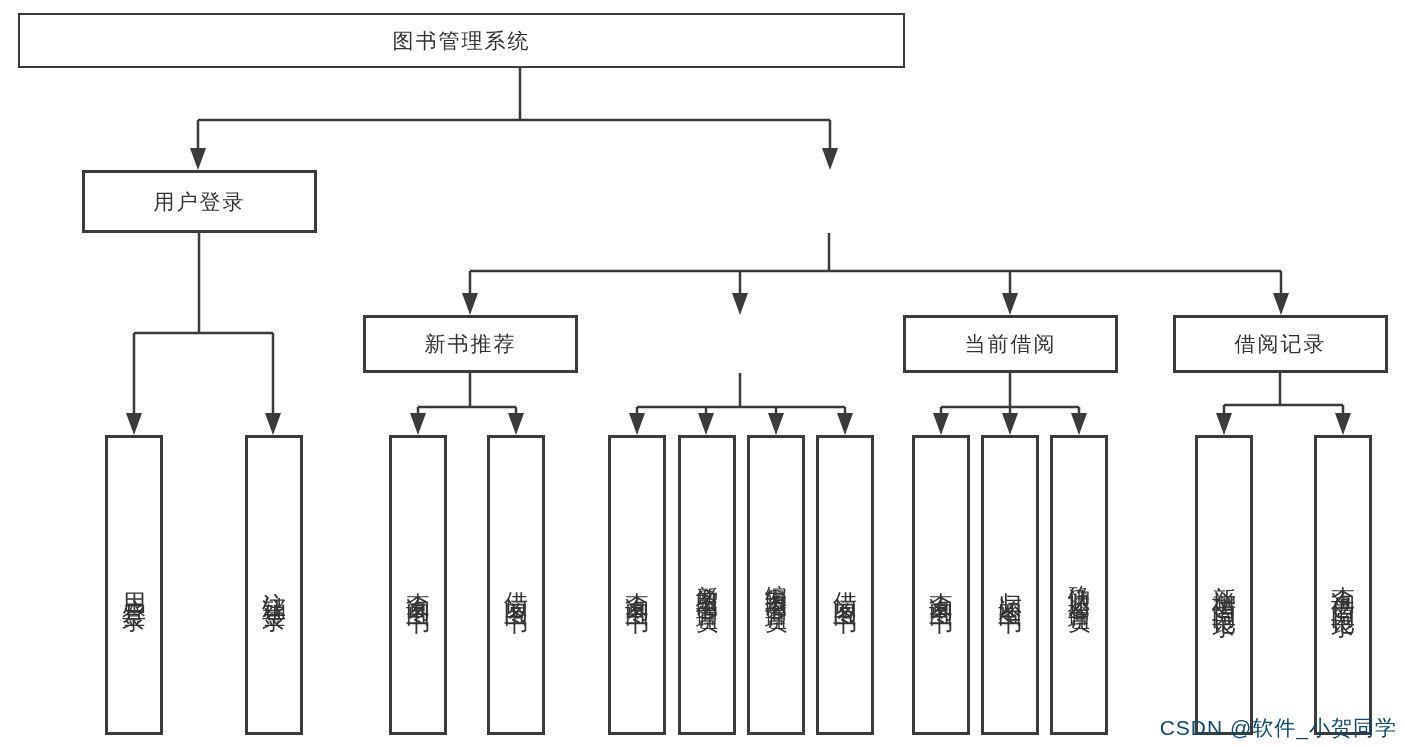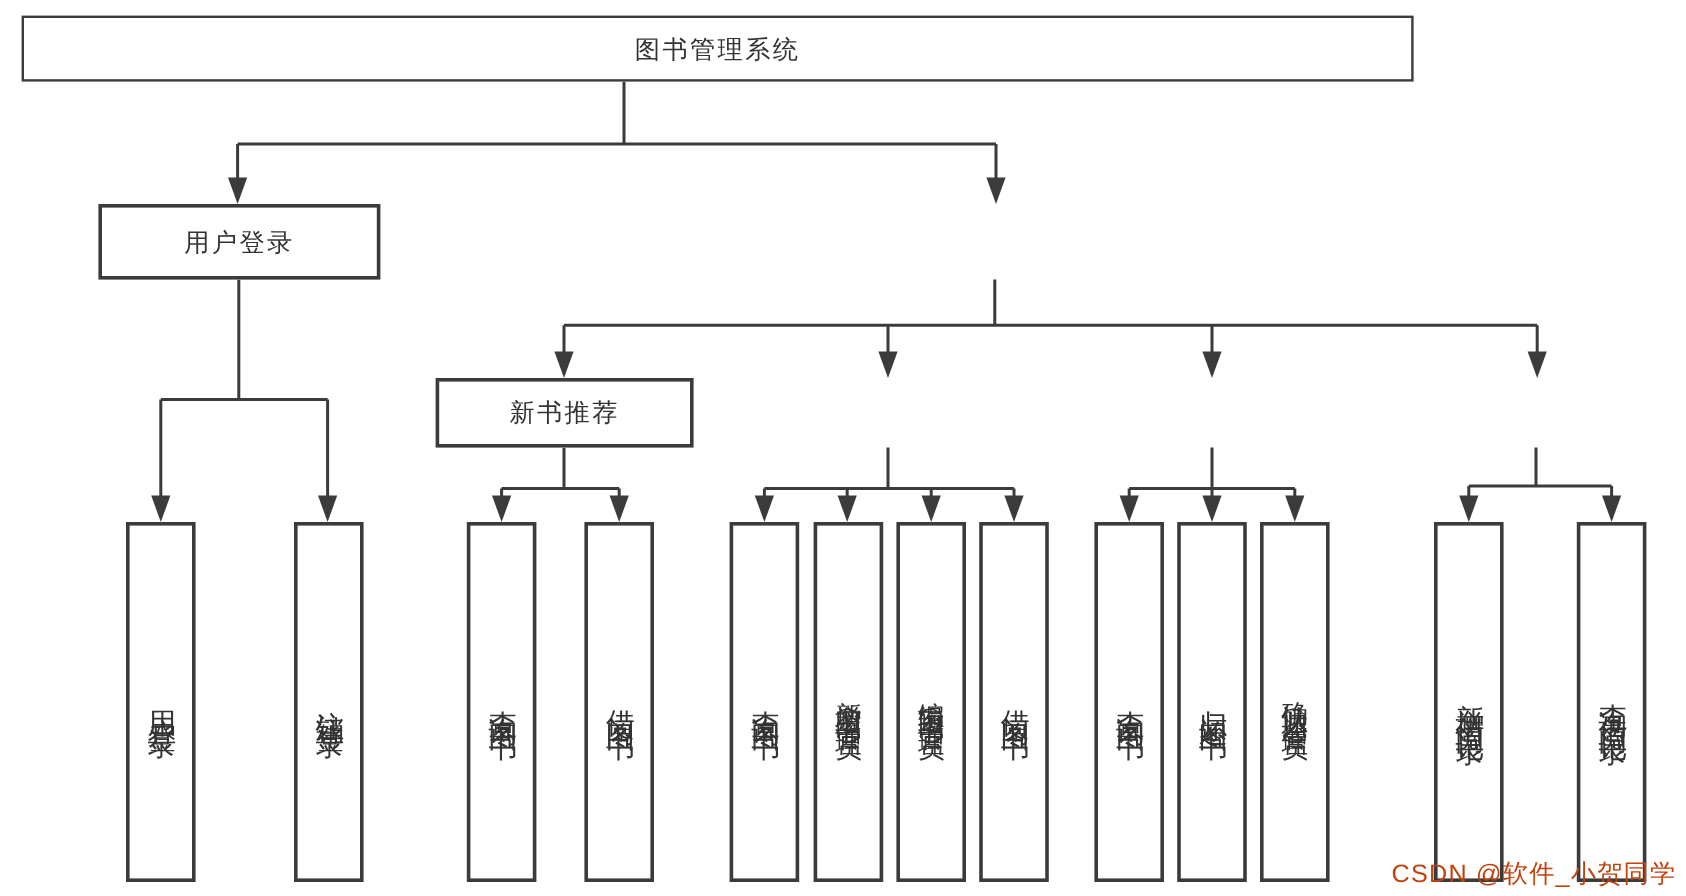--- a/index.html
+++ b/index.html
@@ -23,21 +23,21 @@
     box-sizing: border-box;
     background: #ffffff;
     border: 3px solid #3b3b3b;
     display: flex;
     align-items: center;
     justify-content: center;
     text-align: center;
   }
   .root-box {
     left: 18px; top: 13px;
-    width: 1160px; height: 55px;
+    width: 887px; height: 55px;
     border-width: 2px;
     font-size: 21px;
     letter-spacing: 2px;
   }
   .l2-box {
     top: 170px;
     width: 235px; height: 63px;
     font-size: 21px;
     letter-spacing: 2px;
   }
@@ -62,21 +62,21 @@
   }
   .leaf-box.tight {
     font-size: 22px;
     letter-spacing: 4px;
   }
   .watermark {
     position: absolute;
     right: 8px;
     bottom: 5px;
     font-size: 21px;
-    color: #c2410c;
+    color: #0c4a6e;
     letter-spacing: 1px;
     white-space: nowrap;
   }
 </style>
 </head>
 <body>
 
 <div class="canvas">
 
   <svg class="connectors" viewBox="0 0 1405 747" xmlns="http://www.w3.org/2000/svg">
@@ -117,20 +117,22 @@
       <path d="M1216 413 L1232 413 L1224 435 Z"></path>
       <path d="M1335 413 L1351 413 L1343 435 Z"></path>
     </g>
   </svg>
 
   <div class="box root-box">图书管理系统</div>
 
   <div class="box l2-box" style="left:82px">用户登录</div>
 
   <div class="box l3-box" style="left:363px">新书推荐</div>
+  <div class="box l3-box" style="left:903px">当前借阅</div>
+  <div class="box l3-box" style="left:1173px">借阅记录</div>
 
   <div class="box leaf-box" style="left:105px">
     <span>用户登录</span>
   </div>
   <div class="box leaf-box" style="left:245px">
     <span>注销登录</span>
   </div>
 
   <div class="box leaf-box" style="left:389px">
     <span>查询图书</span>

